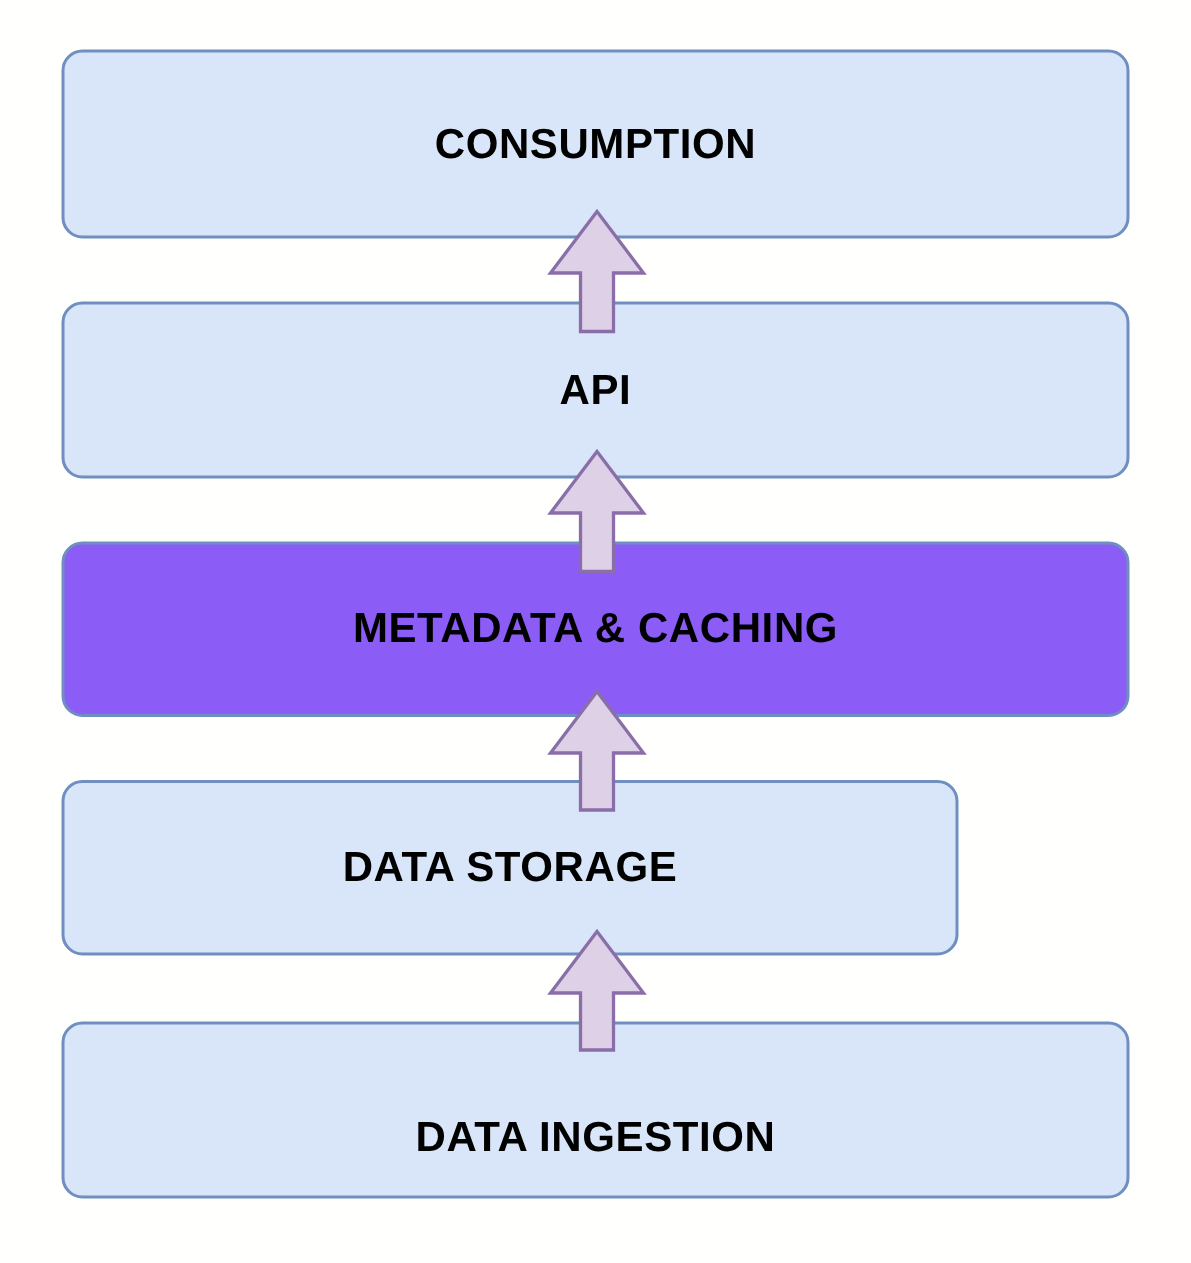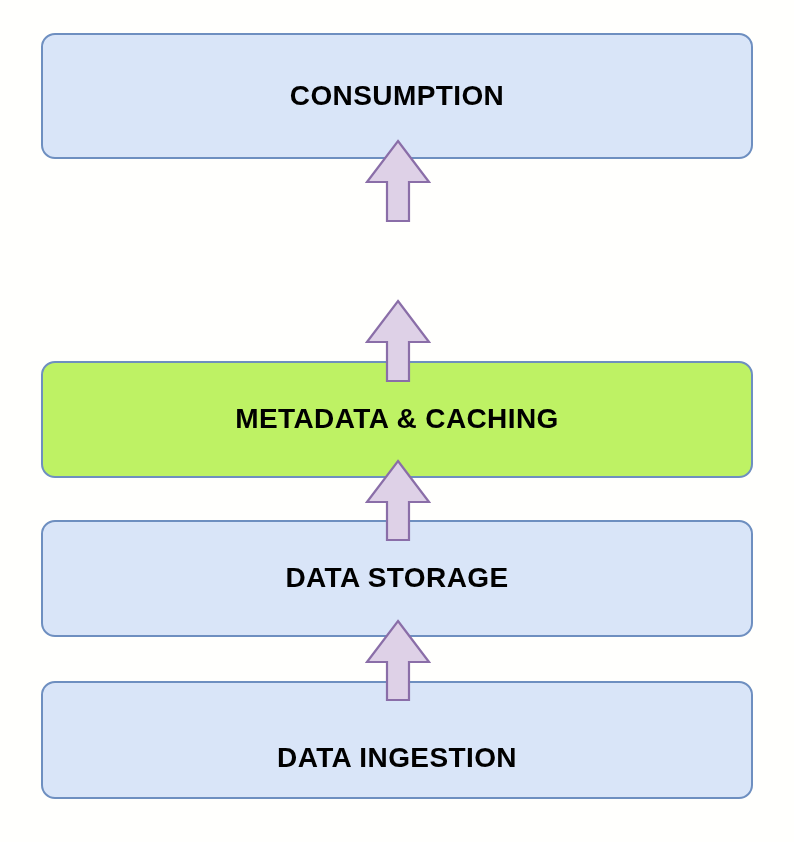--- a/index.html
+++ b/index.html
@@ -65,26 +65,29 @@
 </style>
 </head>
 <body style="background: rgb(255, 255, 253);">
 
 <div id="diagram">
 
   <div class="layer-box" id="box-0" style="left: 41px; top: 33px; width: 712px; height: 126px; background: rgb(217, 229, 248); border-color: rgb(110, 143, 192);">
     <span class="layer-label" style="color: rgb(0, 0, 0);">CONSUMPTION</span>
   </div>
 
+  <div class="layer-box" id="box-1" style="left: 41px; top: 201px; width: 712px; height: 118px; background: rgb(217, 229, 248); border-color: rgb(110, 143, 192);">
+    <span class="layer-label" style="color: rgb(0, 0, 0);">API</span>
+  </div>
 
-  <div class="layer-box" id="box-2" style="left: 41px; top: 361px; width: 712px; height: 117px; background: #bef264; border-color: rgb(110, 143, 192);">
+  <div class="layer-box" id="box-2" style="left: 41px; top: 361px; width: 712px; height: 117px; background: #8b5cf6; border-color: rgb(110, 143, 192);">
     <span class="layer-label" style="color: rgb(0, 0, 0);">METADATA &amp; CACHING</span>
   </div>
 
-  <div class="layer-box" id="box-3" style="left: 41px; top: 520px; width: 712px; height: 117px; background: rgb(217, 229, 248); border-color: rgb(110, 143, 192);">
+  <div class="layer-box" id="box-3" style="left: 41px; top: 520px; width: 598px; height: 117px; background: rgb(217, 229, 248); border-color: rgb(110, 143, 192);">
     <span class="layer-label" style="color: rgb(0, 0, 0);">DATA STORAGE</span>
   </div>
 
   <div class="layer-box" id="box-4" style="left: 41px; top: 681px; width: 712px; height: 118px; background: rgb(217, 229, 248); border-color: rgb(110, 143, 192);">
     <span class="layer-label" style="color: rgb(0, 0, 0); margin-top: 36px;">DATA INGESTION</span>
   </div>
 
   <div id="arrow-layer">
       <div class="flow-arrow" style="left: 361px; top: 135px; width: 74px; height: 92px;">
         <svg width="74" height="92" viewBox="0 0 74 92">

